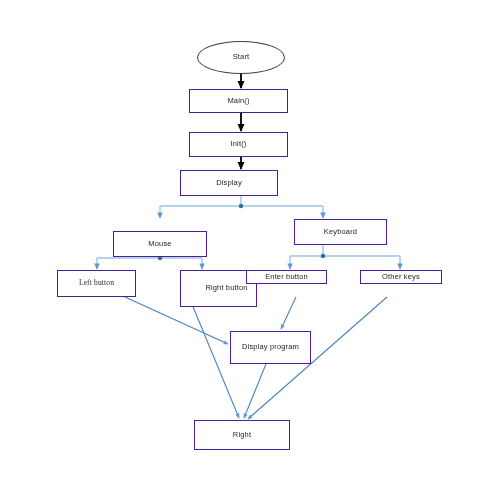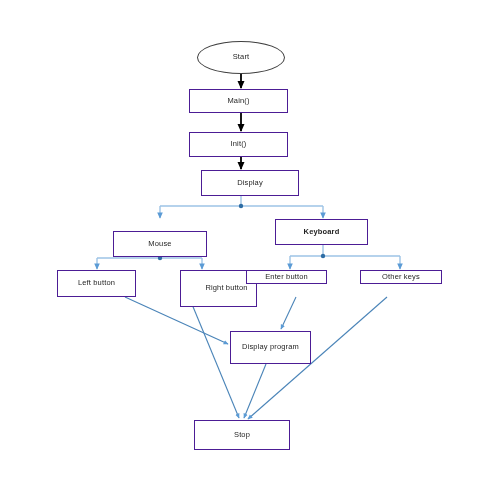--- a/index.html
+++ b/index.html
@@ -136,49 +136,49 @@
   </div>
 
   <div class="node box" style="left:189px; top:89px; width:99px; height:24px;">
     <span class="lbl">Main()</span>
   </div>
 
   <div class="node box" style="left:189px; top:132px; width:99px; height:25px;">
     <span class="lbl">Init()</span>
   </div>
 
-  <div class="node box" style="left:201px; top:170px; width:98px; height:26px;">
+  <div class="node box" style="left:180px; top:170px; width:98px; height:26px;">
     <span class="lbl">Display</span>
   </div>
 
   <div class="node box" style="left:113px; top:219px; width:94px; height:26px;margin-top:12px;">
     <span class="lbl">Mouse</span>
   </div>
 
-  <div class="node box" style="left:275px; top:219px; width:93px; height:26px;font-weight:bold;">
+  <div class="node box" style="left:294px; top:219px; width:93px; height:26px;">
     <span class="lbl">Keyboard</span>
   </div>
 
-  <div class="node box" style="left:57px; top:270px; width:79px; height:27px;">
+  <div class="node box" style="left:57px; top:270px; width:79px; height:27px;font-family:Liberation Serif, serif;">
     <span class="lbl">Left button</span>
   </div>
 
   <div class="node box" style="left:180px; top:270px; width:77px; height:37px;padding-left:16px;">
     <span class="lbl">Right button</span>
   </div>
 
   <div class="node box" style="left:246px; top:270px; width:81px; height:14px;">
     <span class="lbl">Enter button</span>
   </div>
 
   <div class="node box" style="left:360px; top:270px; width:82px; height:14px;">
     <span class="lbl">Other keys</span>
   </div>
 
   <div class="node box" style="left:230px; top:331px; width:81px; height:33px;">
     <span class="lbl">Display program</span>
   </div>
 
   <div class="node box" style="left:194px; top:420px; width:96px; height:30px;">
-    <span class="lbl">Stop</span>
+    <span class="lbl">Right</span>
   </div>
 
 </div>
 
 </body></html>

